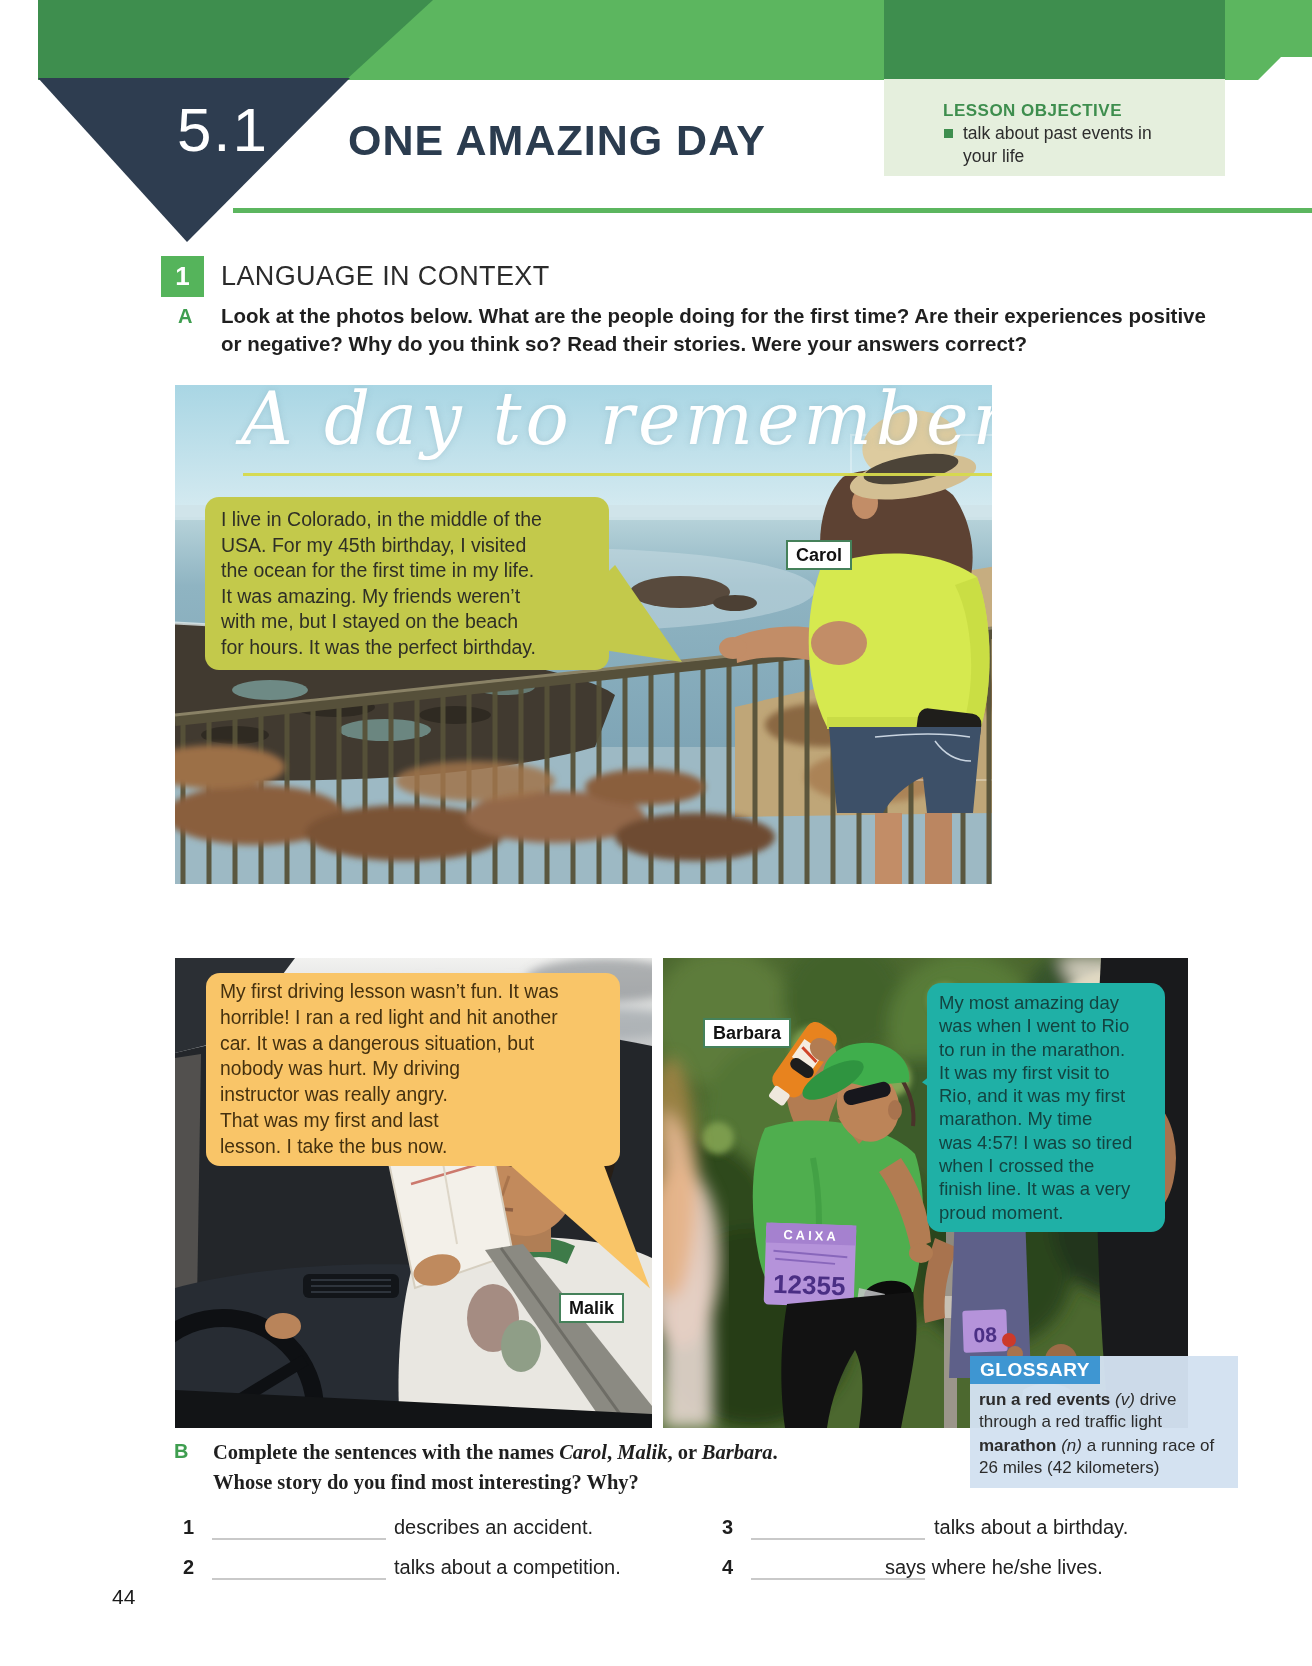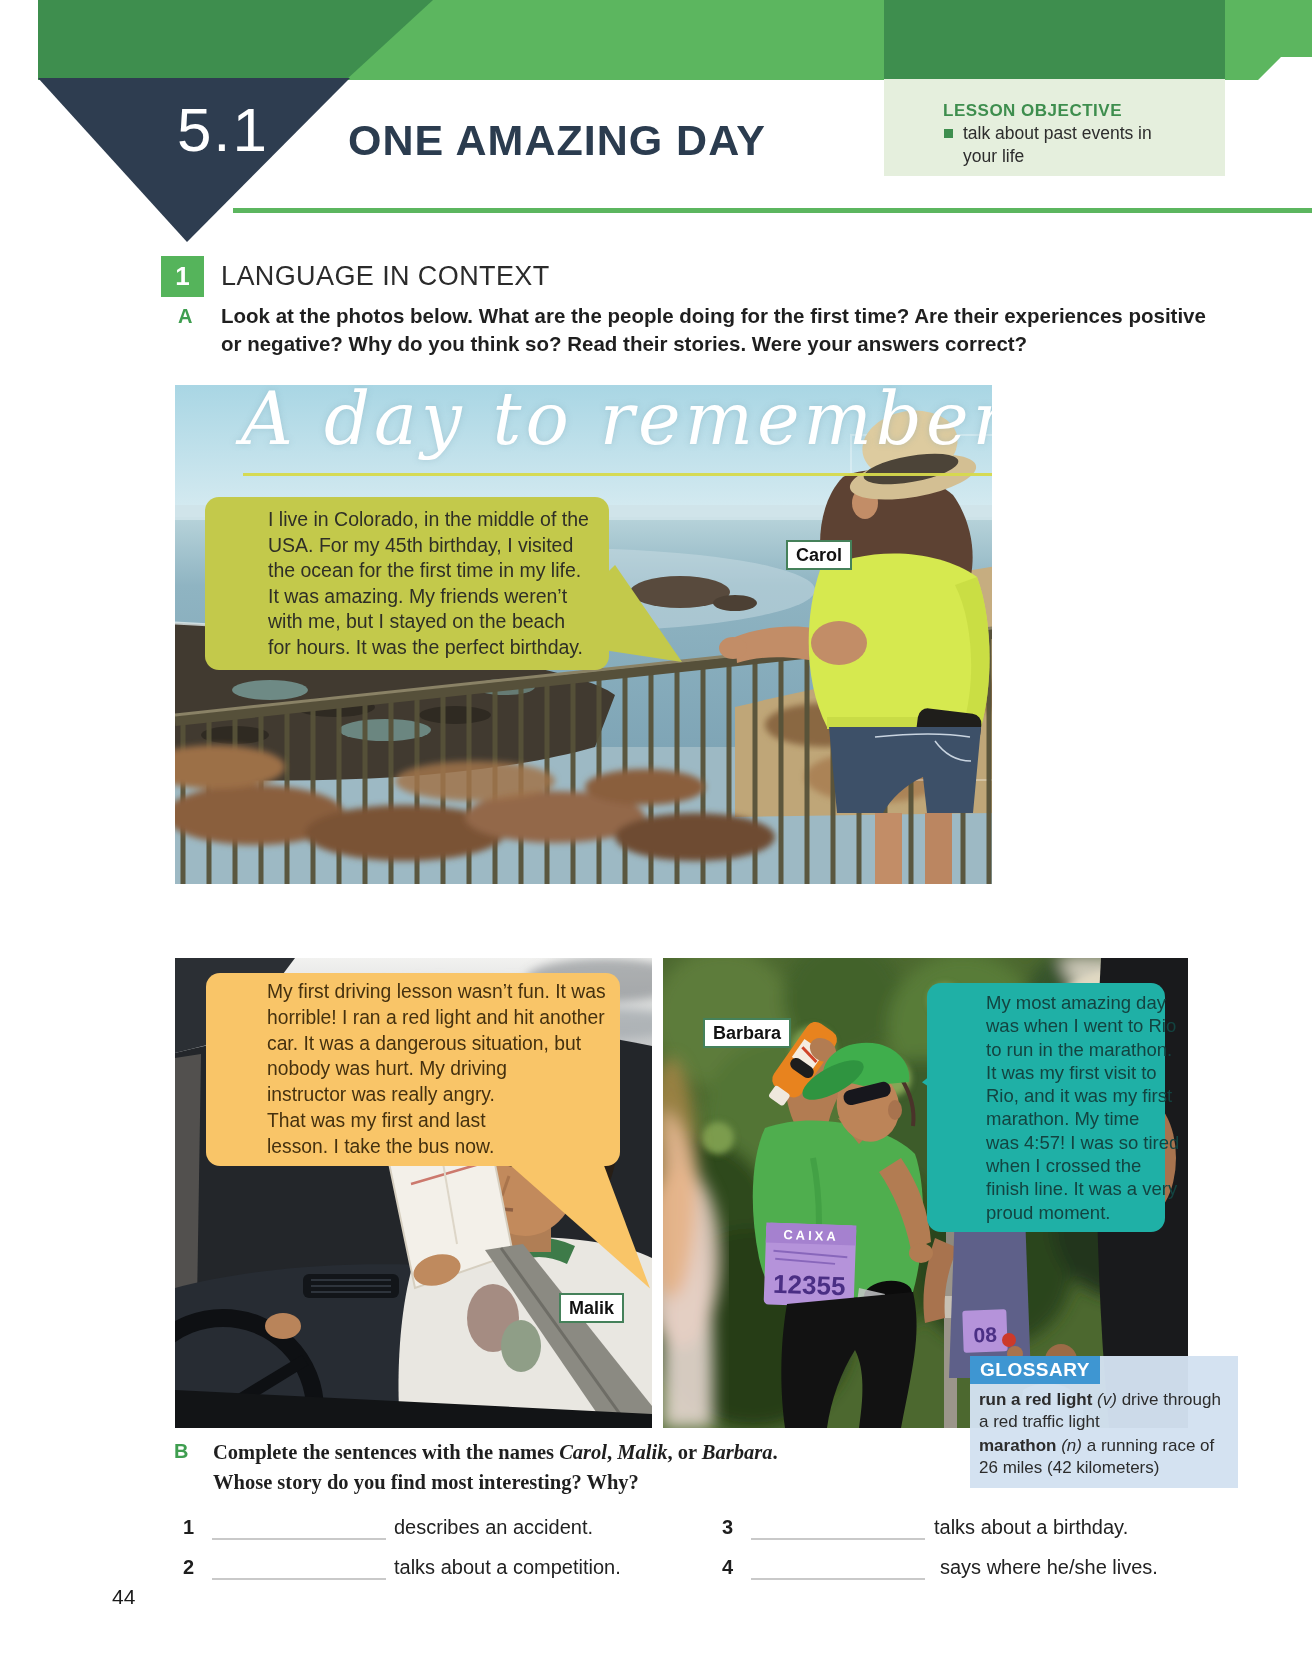--- a/index.html
+++ b/index.html
@@ -39,21 +39,21 @@
   #ph-malik{left:175px;top:958px;width:477px;height:470px;}
   #ph-barbara{left:663px;top:958px;width:525px;height:470px;}
   .photo-title{left:28px;top:-8px;font-family:"DejaVu Serif",serif;font-style:italic;
     font-size:72px;color:#ffffff;letter-spacing:4px;white-space:nowrap;text-shadow:0 0 6px rgba(120,160,175,.35);}
   .title-rule{left:30px;top:88px;width:920px;height:3px;background:#d6d94c;opacity:.95;}
   .photo-label{position:absolute;background:#ffffff;border:2px solid #45815a;color:#121212;
     font-size:18px;font-weight:bold;padding:1px 8px;line-height:24px;}
 
   
   .bubble{position:absolute;border-radius:14px;}
-  .bubble div{white-space:nowrap;margin-left:47px;}
+  .bubble div{white-space:nowrap;}
   #bub-carol{left:205px;top:497px;width:372px;padding:10px 16px;background:#c3c94b;
     font-size:19.5px;line-height:25.5px;color:#2f2f26;}
   .tail-carol{left:500px;top:565px;width:144px;height:100px;background:#c3c94b;
     clip-path:polygon(0 75%,53.5% 0,100% 97%);}
   #bub-malik{left:206px;top:973px;width:386px;padding:6px 14px;background:#f9c568;
     font-size:19.3px;line-height:25.8px;color:#45310f;}
   .tail-malik{left:455px;top:1150px;width:157px;height:140px;background:#f9c568;
     clip-path:polygon(0 0,67% 0,100% 99%);}
   #bub-barbara{left:927px;top:983px;width:214px;padding:8px 12px;background:#1fb0a6;
     font-size:18.5px;line-height:23.3px;color:#134441;}
@@ -399,21 +399,21 @@
     <div>when I crossed the</div>
     <div>finish line. It was a very</div>
     <div>proud moment.</div>
   </div>
   <div class="photo-label" style="left:703px;top:1018px;">Barbara</div>
 
   <div class="abs glossary"></div>
   <div class="abs glossary-chip">GLOSSARY</div>
   <div class="abs glossary-body">
     <div class="entry">
-      <span class="term">run a red light</span>
+      <span class="term">run a red events</span>
       <span class="pos">(v)</span>
       <span>drive through a red traffic light</span>
     </div>
     <div class="entry">
       <span class="term">marathon</span>
       <span class="pos">(n)</span>
       <span>a running race of 26 miles (42 kilometers)</span>
     </div>
   </div>
 
@@ -432,16 +432,16 @@
   <div class="item-num" style="left:183px;top:1556px;">2</div>
   <div class="item-blank" style="left:212px;top:1556px;"></div>
   <div class="item-text" style="left:394px;top:1556px;">talks about a competition.</div>
 
   <div class="item-num" style="left:722px;top:1516px;">3</div>
   <div class="item-blank" style="left:751px;top:1516px;"></div>
   <div class="item-text" style="left:934px;top:1516px;">talks about a birthday.</div>
 
   <div class="item-num" style="left:722px;top:1556px;">4</div>
   <div class="item-blank" style="left:751px;top:1556px;"></div>
-  <div class="item-text" style="left:940px;top:1556px;text-align:right;">says where he/she lives.</div>
+  <div class="item-text" style="left:885px;top:1556px;text-align:right;">says where he/she lives.</div>
 
   <div class="abs page-num">44</div>
 </div>
 
 </body></html>

